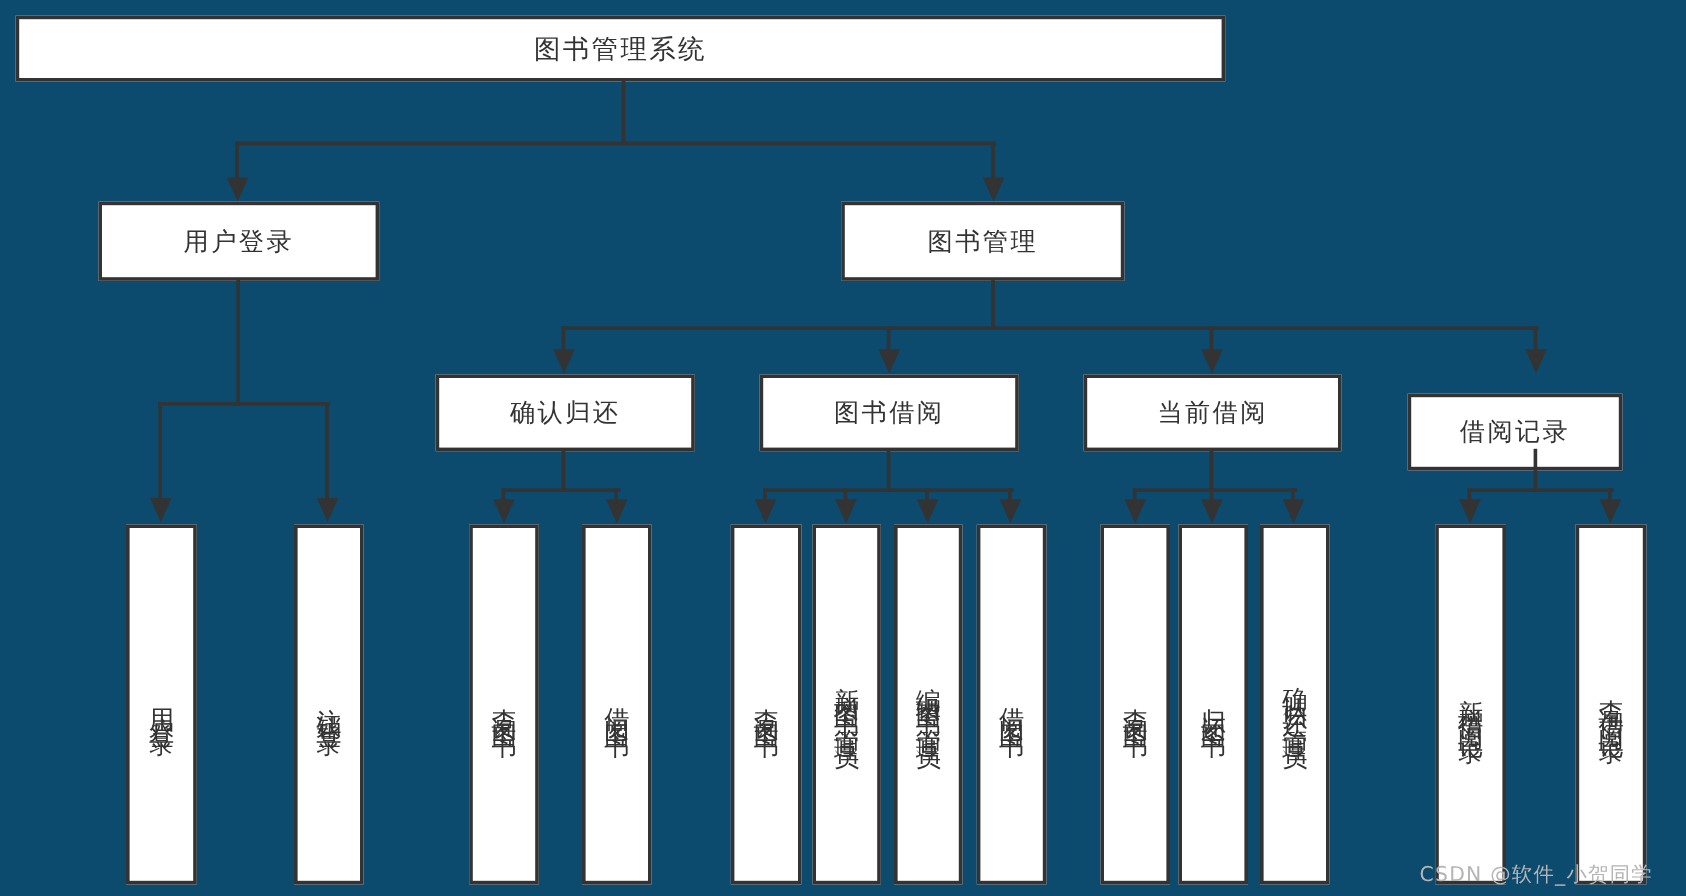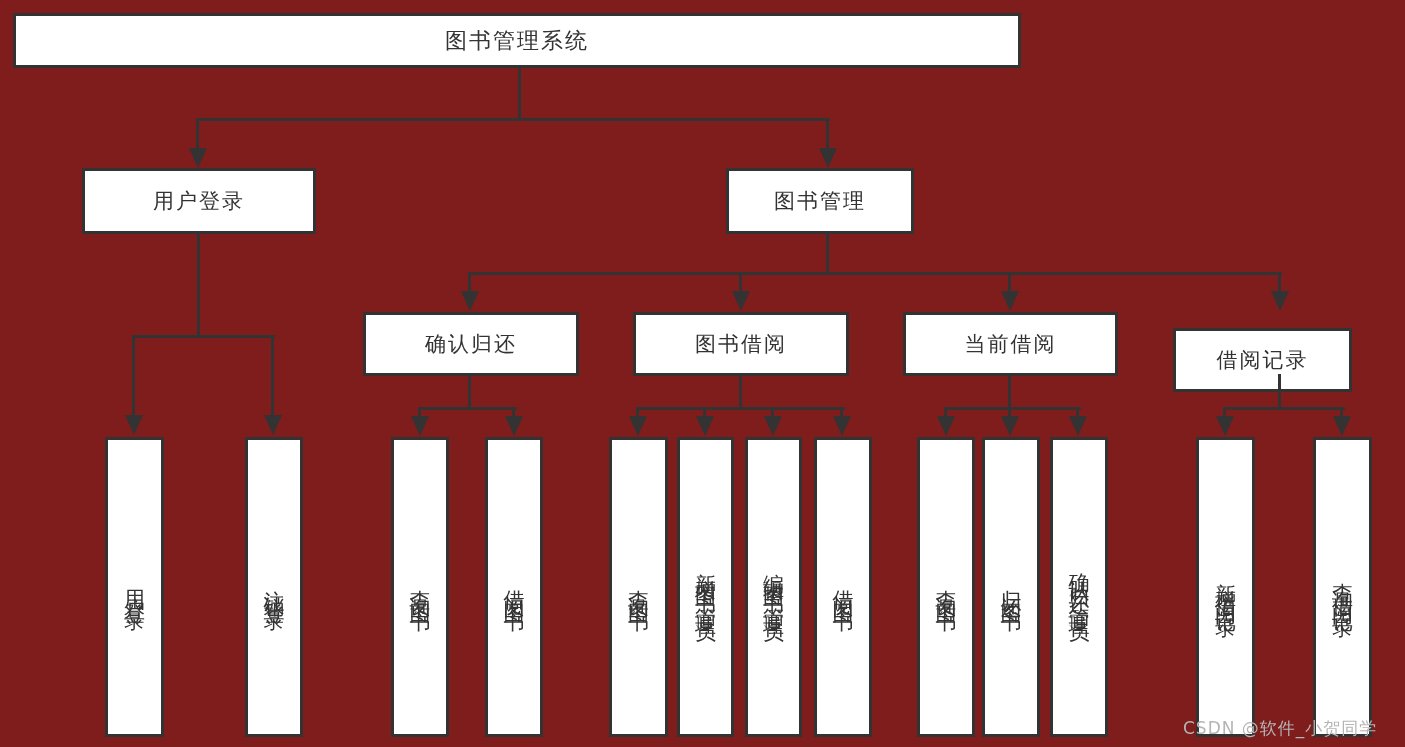--- a/index.html
+++ b/index.html
@@ -1,18 +1,18 @@
 <!DOCTYPE html>
 <html><head>
 <meta charset="utf-8">
 <style>
   :root{ --line:#333333; --text:#333333; }
   html,body{margin:0;padding:0;background:#ffffff;}
   #stage{
-    position:relative; width:1405px; height:747px; background:#7f1d1d;
+    position:relative; width:1405px; height:747px; background:#0c4a6e;
     font-family:"DejaVu Sans","Liberation Sans",sans-serif; overflow:hidden;
   }
   .box{
     position:absolute; box-sizing:border-box; border:3px solid var(--line);
     background:#ffffff; color:var(--text);
     display:flex; align-items:center; justify-content:center;
   }
   .h-label{ font-size:21px; letter-spacing:2px; white-space:nowrap; }
   .title-label{ font-size:22px; letter-spacing:2px; }
   .v-text{
@@ -40,21 +40,21 @@
 <div id="stage">
 
   <div class="box" style="left:13px; top:13px; width:1008px; height:55px;">
     <span class="title-label">图书管理系统</span>
   </div>
 
   <div class="box" style="left:82px; top:168px; width:234px; height:66px;">
     <span class="h-label">用户登录</span>
   </div>
 
-  <div class="box" style="left:726px; top:168px; width:188px; height:66px;">
+  <div class="box" style="left:701px; top:168px; width:236px; height:66px;">
     <span class="h-label">图书管理</span>
   </div>
 
   <div class="box" style="left:363px; top:312px; width:216px; height:64px;">
     <span class="h-label">确认归还</span>
   </div>
 
   <div class="box" style="left:633px; top:312px; width:216px; height:64px;">
     <span class="h-label">图书借阅</span>
   </div>

